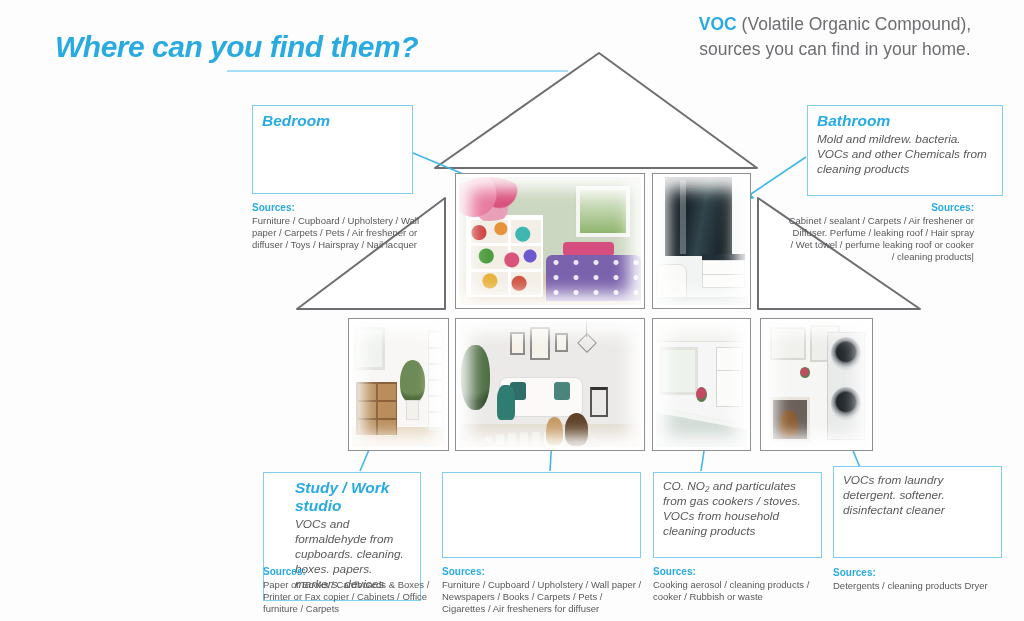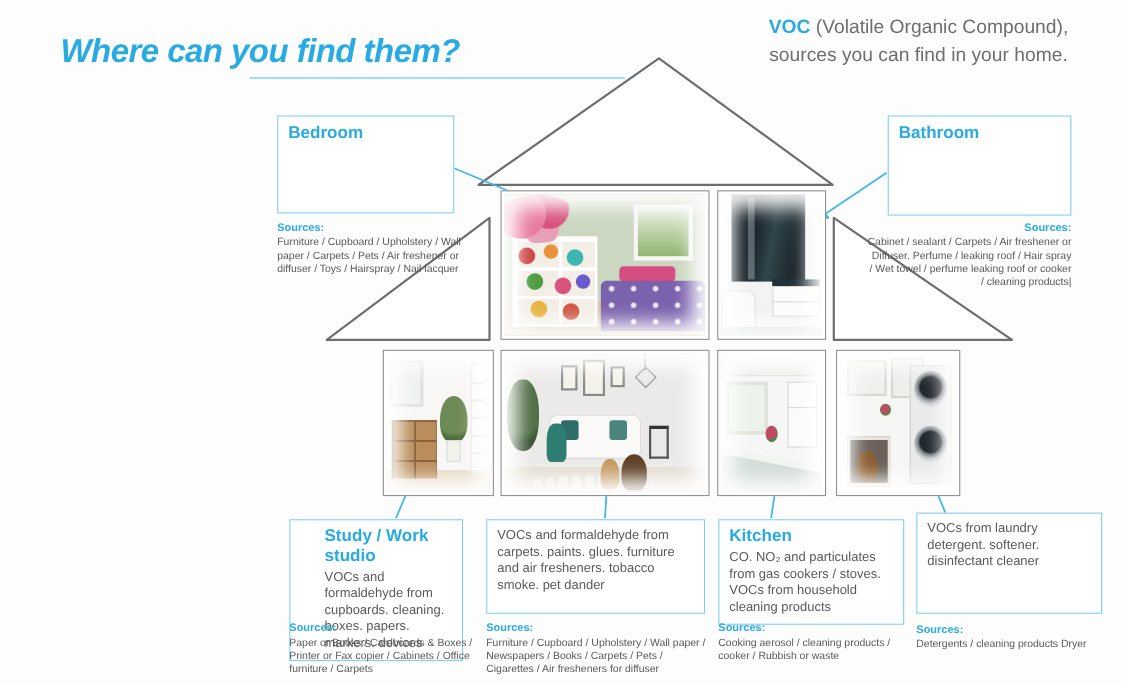--- a/index.html
+++ b/index.html
@@ -116,30 +116,30 @@
   .ld-tower { right:4%; top:8%; width:36%; height:86%; background:#e9eaea; border:1px solid #cfcfcc; }
   .ld-drum { border-radius:50%; background:radial-gradient(circle at 50% 45%, #22272c 0 40%, #787d82 48%, #c2c6c9 62%, #dadddf 70%); }
   .ld-drum1 { right:8%; top:12%; width:28%; height:26%; }
   .ld-drum2 { right:8%; top:52%; width:28%; height:26%; }
   .ld-nook { left:6%; bottom:4%; width:38%; height:36%; background:#6b615a; border:3px solid #e8e4dd; }
   .ld-dog { left:14%; bottom:8%; width:18%; height:22%; background:#8a5c30; border-radius:50% 50% 30% 30%; }
   .ld-flower { left:34%; top:36%; width:10%; height:9%; border-radius:50%;
     background:radial-gradient(circle at 45% 45%, #c24a62 0 40%, #5e7d4e 58%); }
 
   
-  .callout { position:absolute; background:#fff; border:1.6px solid #7fd0f0; padding:6px 9px 8px 9px; }
+  .callout { position:absolute; background:#fff; border:1.6px solid #7fd0f0; padding:6px 9px 8px 9px;font-style:italic; }
   .callout .room-title { color:#29abe2; font-weight:700; font-size:15.5px; margin-bottom:2px; }
   .callout .room-desc { color:#58595b; font-size:11.8px; line-height:15px; }
 
   .sources { position:absolute; font-size:9.5px; line-height:12px; color:#58595b; }
   .sources .src-label { color:#29abe2; font-weight:700; font-size:10px; margin-bottom:1px; }
   .sources.right { text-align:right; }
 
   .box-bedroom  { left:252px; top:105px;  width:161px; min-height:89px; }
-  .box-bathroom { left:807px; top:105px;  width:167px; min-height:91px; }
+  .box-bathroom { left:807px; top:105px;  width:196px; min-height:91px; }
   .box-study    { left:263px; top:472px;  width:158px; min-height:86px;padding-left:31px; }
   .box-living   { left:442px; top:472px;  width:199px; min-height:86px; }
   .box-kitchen  { left:653px; top:472px;  width:169px; min-height:86px; }
   .box-laundry  { left:833px; top:466px;  width:169px; min-height:92px; }
 
   .src-bedroom  { left:252px; top:202px; width:178px; }
   .src-bathroom { left:788px; top:202px; width:186px; }
   .src-study    { left:263px; top:566px; width:182px; }
   .src-living   { left:442px; top:566px; width:202px; }
   .src-kitchen  { left:653px; top:566px; width:182px; }
@@ -257,45 +257,44 @@
   <div class="callout box-bedroom">
     <div class="room-title">Bedroom</div>
   </div>
   <div class="sources src-bedroom">
     <div class="src-label">Sources:</div>
     <div>Furniture / Cupboard / Upholstery / Wall paper / Carpets / Pets / Air freshener or diffuser / Toys / Hairspray / Nail lacquer</div>
   </div>
 
   <div class="callout box-bathroom">
     <div class="room-title">Bathroom</div>
+    <div class="room-desc">Mold and mildrew. bacteria. VOCs and other Chemicals from cleaning products</div>
   </div>
   <div class="sources right src-bathroom">
     <div class="src-label">Sources:</div>
     <div>Cabinet / sealant / Carpets / Air freshener or Diffuser. Perfume / leaking roof / Hair spray / Wet towel / perfume leaking roof or cooker / cleaning products|</div>
   </div>
 
   <div class="callout box-study">
     <div class="room-title">Study / Work studio</div>
     <div class="room-desc">VOCs and formaldehyde from cupboards. cleaning. boxes. papers. markers. devices</div>
   </div>
   <div class="sources src-study">
     <div class="src-label">Sources:</div>
     <div>Paper or Books / Cardboards &amp; Boxes / Printer or Fax copier / Cabinets / Office furniture / Carpets</div>
   </div>
 
   <div class="callout box-living">
-    <div class="room-desc">VOCs and formaldehyde from carpets. paints. glues. furniture and air fresheners. tobacco smoke. pet dander</div>
   </div>
   <div class="sources src-living">
     <div class="src-label">Sources:</div>
     <div>Furniture / Cupboard / Upholstery / Wall paper / Newspapers / Books / Carpets / Pets / Cigarettes / Air fresheners for diffuser</div>
   </div>
 
   <div class="callout box-kitchen">
-    <div class="room-title">Kitchen</div>
     <div class="room-desc">CO. NO₂ and particulates from gas cookers / stoves. VOCs from household cleaning products</div>
   </div>
   <div class="sources src-kitchen">
     <div class="src-label">Sources:</div>
     <div>Cooking aerosol / cleaning products / cooker / Rubbish or waste</div>
   </div>
 
   <div class="callout box-laundry">
     <div class="room-desc">VOCs from laundry detergent. softener. disinfectant cleaner</div>
   </div>

